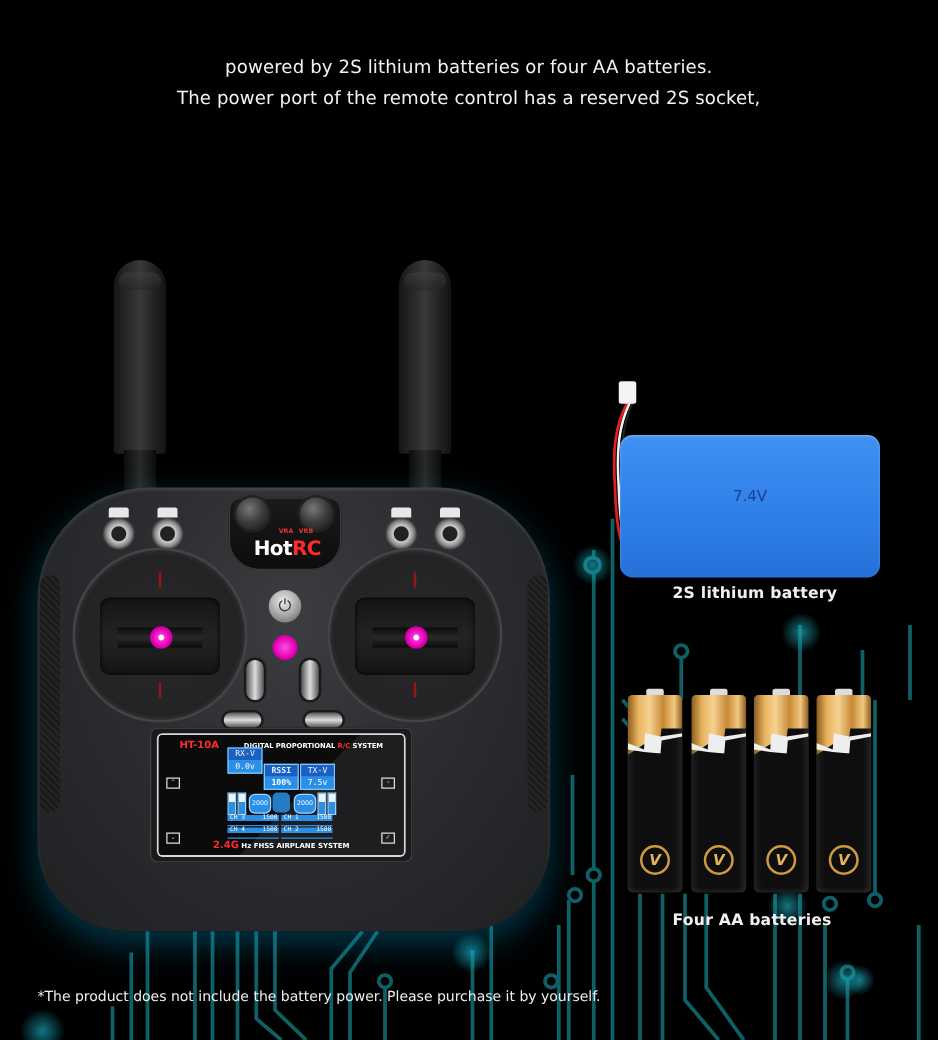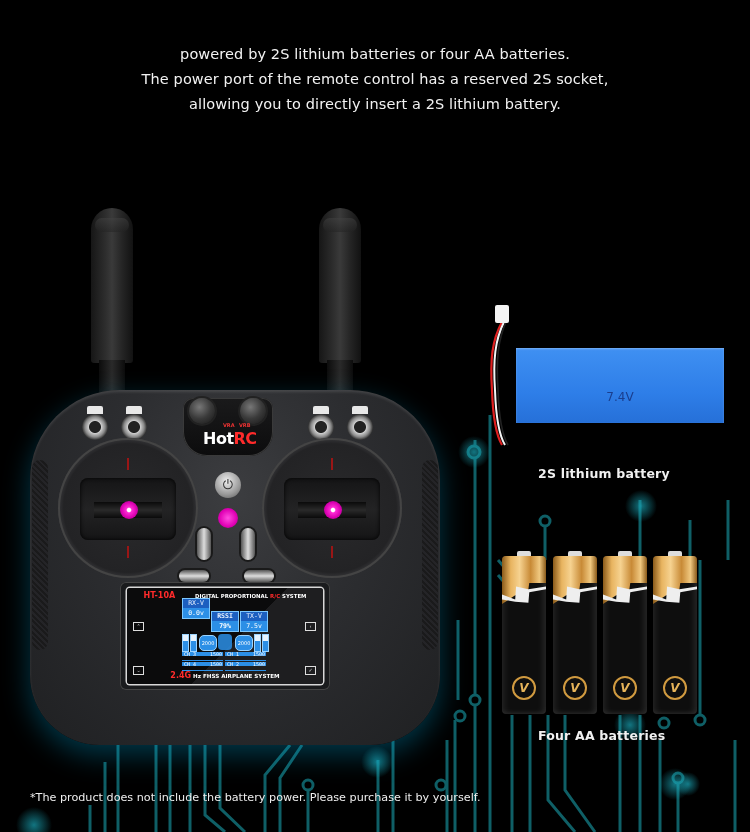--- a/index.html
+++ b/index.html
@@ -45,21 +45,21 @@
   .side-knob{width:15px;height:15px;border-radius:50%;background:radial-gradient(circle,#555 0 20%,#222 40%,#444 60%,#181818 100%);}
   .side-btn{width:9px;height:7px;border:1px solid #ddd;font-size:5px;line-height:7px;text-align:center;color:#ddd;}
   .tile{position:absolute;height:19px;background:#2c8fe6;border:1px solid #7cc8ff;}
   .tile .hd{height:9px;background:#1c5fc0;font-size:6.5px;line-height:9px;text-align:center;color:#e8f2ff;font-family:"DejaVu Sans Mono",monospace;}
   .tile .vl{height:10px;font-size:6.5px;line-height:10px;text-align:center;color:#fff;font-family:"DejaVu Sans Mono",monospace;}
   .bar{position:absolute;width:5px;height:16px;background:linear-gradient(180deg,#e8f4ff 0 40%,#2c8fe6 40%);border:0.5px solid #9cd4ff;}
   .hex{position:absolute;width:16px;height:14px;border-radius:5px;background:#2c8fe6;border:1px solid #9cd4ff;font-size:5px;line-height:14px;text-align:center;color:#fff;}
   .chrow{position:absolute;height:8px;border-bottom:1px solid #2c8fe6;background:linear-gradient(180deg,#2c8fe6 0 55%,transparent 55%);font-size:5px;line-height:5px;color:#fff;font-family:"DejaVu Sans Mono",monospace;}
   .chrow span{position:absolute;top:0;}
   
-  .lipo{left:496px;top:348px;width:208px;height:75px;border-radius:0;background:linear-gradient(180deg,#3f90f2 0%,#2e7ee8 60%,#2670d8 100%);box-shadow:inset 0 1px 2px rgba(255,255,255,.3);margin-left:20px;}
+  .lipo{left:496px;top:348px;width:208px;height:114px;border-radius:10px;background:linear-gradient(180deg,#3f90f2 0%,#2e7ee8 60%,#2670d8 100%);box-shadow:inset 0 1px 2px rgba(255,255,255,.3);}
   .lipo-label{left:0;top:42px;width:208px;text-align:center;color:#1a3e8e;font-size:12px;}
   .connector{left:495px;top:305px;width:14px;height:18px;background:#f4f4f4;border-radius:2px;}
   .caption{font-size:12.5px;font-weight:bold;color:#f0f0f0;letter-spacing:0.2px;}
   
   .aa{width:44px;height:158px;border-radius:4px;background:#0e0e0e;overflow:hidden;box-shadow:inset -3px 0 6px rgba(255,255,255,.1),inset 3px 0 6px rgba(255,255,255,.08);}
   .aa-top{position:absolute;left:0;top:0;width:44px;height:48px;background:linear-gradient(90deg,#8a5a1a 0%,#e8b460 20%,#f6d290 40%,#c88a36 65%,#f0c880 85%,#8a5a1a 100%);clip-path:polygon(0 0,100% 0,100% 56%,62% 56%,58% 82%,30% 82%,0 100%);}
   .aa-stripe{position:absolute;left:0;top:28px;width:44px;height:24px;border-top:2px solid #eee;clip-path:polygon(0 40%,30% 60%,32% 10%,60% 20%,100% 10%,100% 20%,62% 32%,60% 72%,30% 68%,0 60%);background:#eee;}
   .aa-cap{position:absolute;width:14px;height:5px;background:#ddd;border-radius:2px 2px 0 0;}
   .aa-logo{position:absolute;left:10px;top:120px;width:24px;height:24px;border-radius:50%;border:2px solid #d09a40;box-sizing:border-box;color:#e6b45a;font-size:12px;font-weight:bold;text-align:center;line-height:20px;font-style:italic;}
   .note{left:30px;top:791px;font-size:11.2px;color:#eee;}
@@ -132,21 +132,20 @@
     <circle cx="630" cy="725" r="16" fill="url(#glow)"></circle>
     <circle cx="675" cy="784" r="16" fill="url(#glow)"></circle>
     <circle cx="34" cy="825" r="18" fill="url(#glow)"></circle>
     <circle cx="688" cy="784" r="12" fill="url(#glow)"></circle>
   </g>
 </svg>
 
 <div class="abs headline">
   <div>powered by 2S lithium batteries or four AA batteries.</div>
   <div>The power port of the remote control has a reserved 2S socket,</div>
-  <div>allowing you to directly insert a 2S lithium battery.</div>
 </div>
 
 <div>
   <div class="abs antenna" style="left:91px;top:208px;">
       <div class="antenna-cap"></div>
     </div>
   <div class="abs antenna-neck" style="left:99px;top:360px;"></div>
   <div class="abs antenna" style="left:319px;top:208px;">
       <div class="antenna-cap"></div>
     </div>
@@ -213,21 +212,21 @@
     <div class="abs side-btn" style="left:6px;top:78px;">⌄</div>
     <div class="abs side-btn" style="left:178px;top:34px;">‹</div>
     <div class="abs side-btn" style="left:178px;top:78px;">✓</div>
 
     <div class="tile" style="left:55px;top:10px;width:26px;">
       <div class="hd">RX-V</div>
       <div class="vl">0.0v</div>
     </div>
     <div class="tile" style="left:84px;top:23px;width:26px;font-weight:bold;">
       <div class="hd">RSSI</div>
-      <div class="vl">79%</div>
+      <div class="vl">100%</div>
     </div>
     <div class="tile" style="left:113px;top:23px;width:26px;">
       <div class="hd">TX-V</div>
       <div class="vl">7.5v</div>
     </div>
 
     <div class="bar" style="left:55px;top:46px;"></div>
     <div class="bar" style="left:63px;top:46px;"></div>
     <div class="hex" style="left:72px;top:47px;">2000</div>
     <div class="abs" style="left:91px;top:46px;width:14px;height:16px;border-radius:4px;background:#2c8fe6;opacity:.85;"></div>

